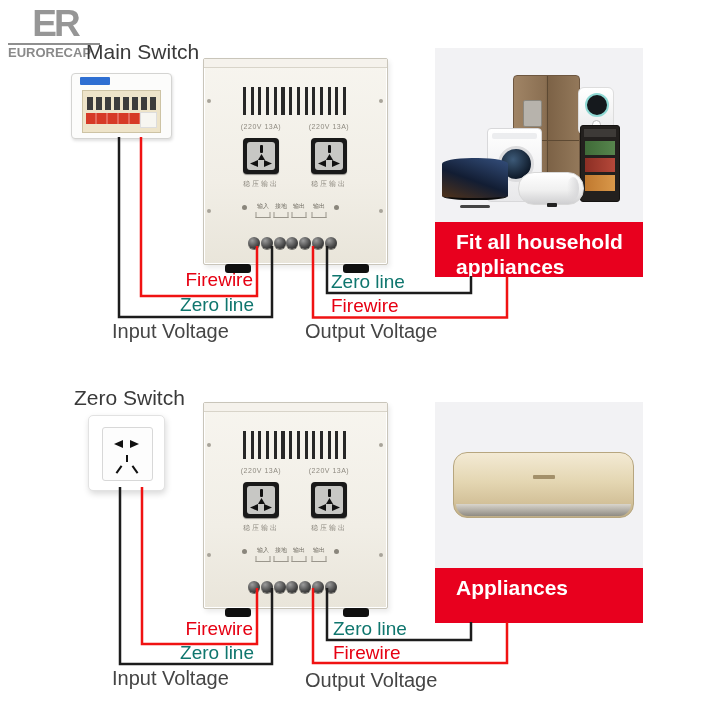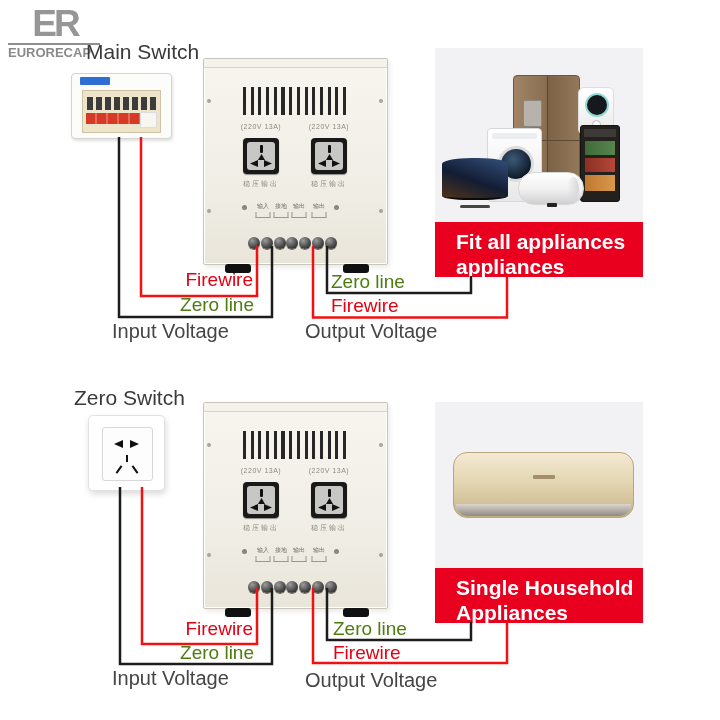--- a/index.html
+++ b/index.html
@@ -9,21 +9,21 @@
   
   .logo-mono{position:absolute;left:20px;top:6px;width:70px;text-align:center;
              font-size:37px;font-weight:bold;color:#969696;letter-spacing:-3px;line-height:36px;}
   .logo-rule{position:absolute;left:8px;top:43px;width:92px;height:2px;background:#8f8f8f;}
   .logo-name{position:absolute;left:8px;top:45px;width:100px;font-size:13px;font-weight:bold;
              color:#8a8a8a;letter-spacing:0px;}
 
   .sec-title{position:absolute;font-size:21px;color:#3a3a3a;}
 
   
-  .lbl{position:absolute;font-size:19px;color:#4d7c0f;line-height:20px;z-index:7;}
+  .lbl{position:absolute;font-size:19px;color:#0f766e;line-height:20px;z-index:7;}
   .lbl.red{color:var(--red,#e60012);}
   .lbl.right{text-align:right;}
   .cap{position:absolute;font-size:20px;color:#454545;z-index:7;width:150px;text-align:left;}
 
   
   .breaker{position:absolute;left:71px;top:73px;width:99px;height:64px;background:#fcfcfb;
            border:1px solid #d4d4d2;border-radius:4px;box-shadow:1px 2px 3px rgba(0,0,0,.12);}
   .bb-chip{position:absolute;left:8px;top:3px;width:30px;height:8px;background:#2f6fd2;border-radius:1px;}
   .bb-panel{position:absolute;left:10px;top:16px;width:77px;height:41px;background:#eee4c9;border:1px solid #cdc3a4;}
   .bb-row{position:absolute;left:4px;top:6px;width:69px;height:13px;
@@ -229,21 +229,21 @@
     </div>
     <div class="heater">
       <div class="cap"></div>
       <div class="hfoot"></div>
     </div>
     <div class="tv">
       <div class="screen"></div>
       <div class="stand"></div>
     </div>
     <div class="banner">
-      <div>Fit all appliances</div>
+      <div>Fit all household</div>
       <div>appliances</div>
     </div>
   </div>
 
   <div class="sec-title" style="left:74px;top:386px;">Zero Switch</div>
 
   <div class="outlet">
     <div class="out-plate">
       <span class="op op-l"></span>
       <span class="op op-r"></span>
@@ -309,21 +309,20 @@
   <div class="lbl" style="left:333px;top:619px;width:90px;">Zero line</div>
   <div class="lbl red" style="left:333px;top:643px;width:90px;">Firewire</div>
   <div class="cap" style="left:305px;top:669px;">Output Voltage</div>
 
   <div class="card bot">
     <div class="ac">
       <div class="base"></div>
       <div class="aclogo"></div>
     </div>
     <div class="banner">
-      <div>Single Household</div>
       <div>Appliances</div>
     </div>
   </div>
 
   <svg id="wires" width="720" height="720" viewBox="0 0 720 720">
     <polyline class="red" points="141,137 141,296 257,296 257,246"></polyline>
     <polyline class="black" points="119,137 119,317 272,317 272,246"></polyline>
     <polyline class="black" points="327,246 327,293 471,293 471,276"></polyline>
     <polyline class="red" points="313,246 313,317.5 507,317.5 507,276"></polyline>
     <polyline class="red" points="142,487 142,644 257,644 257,588"></polyline>

